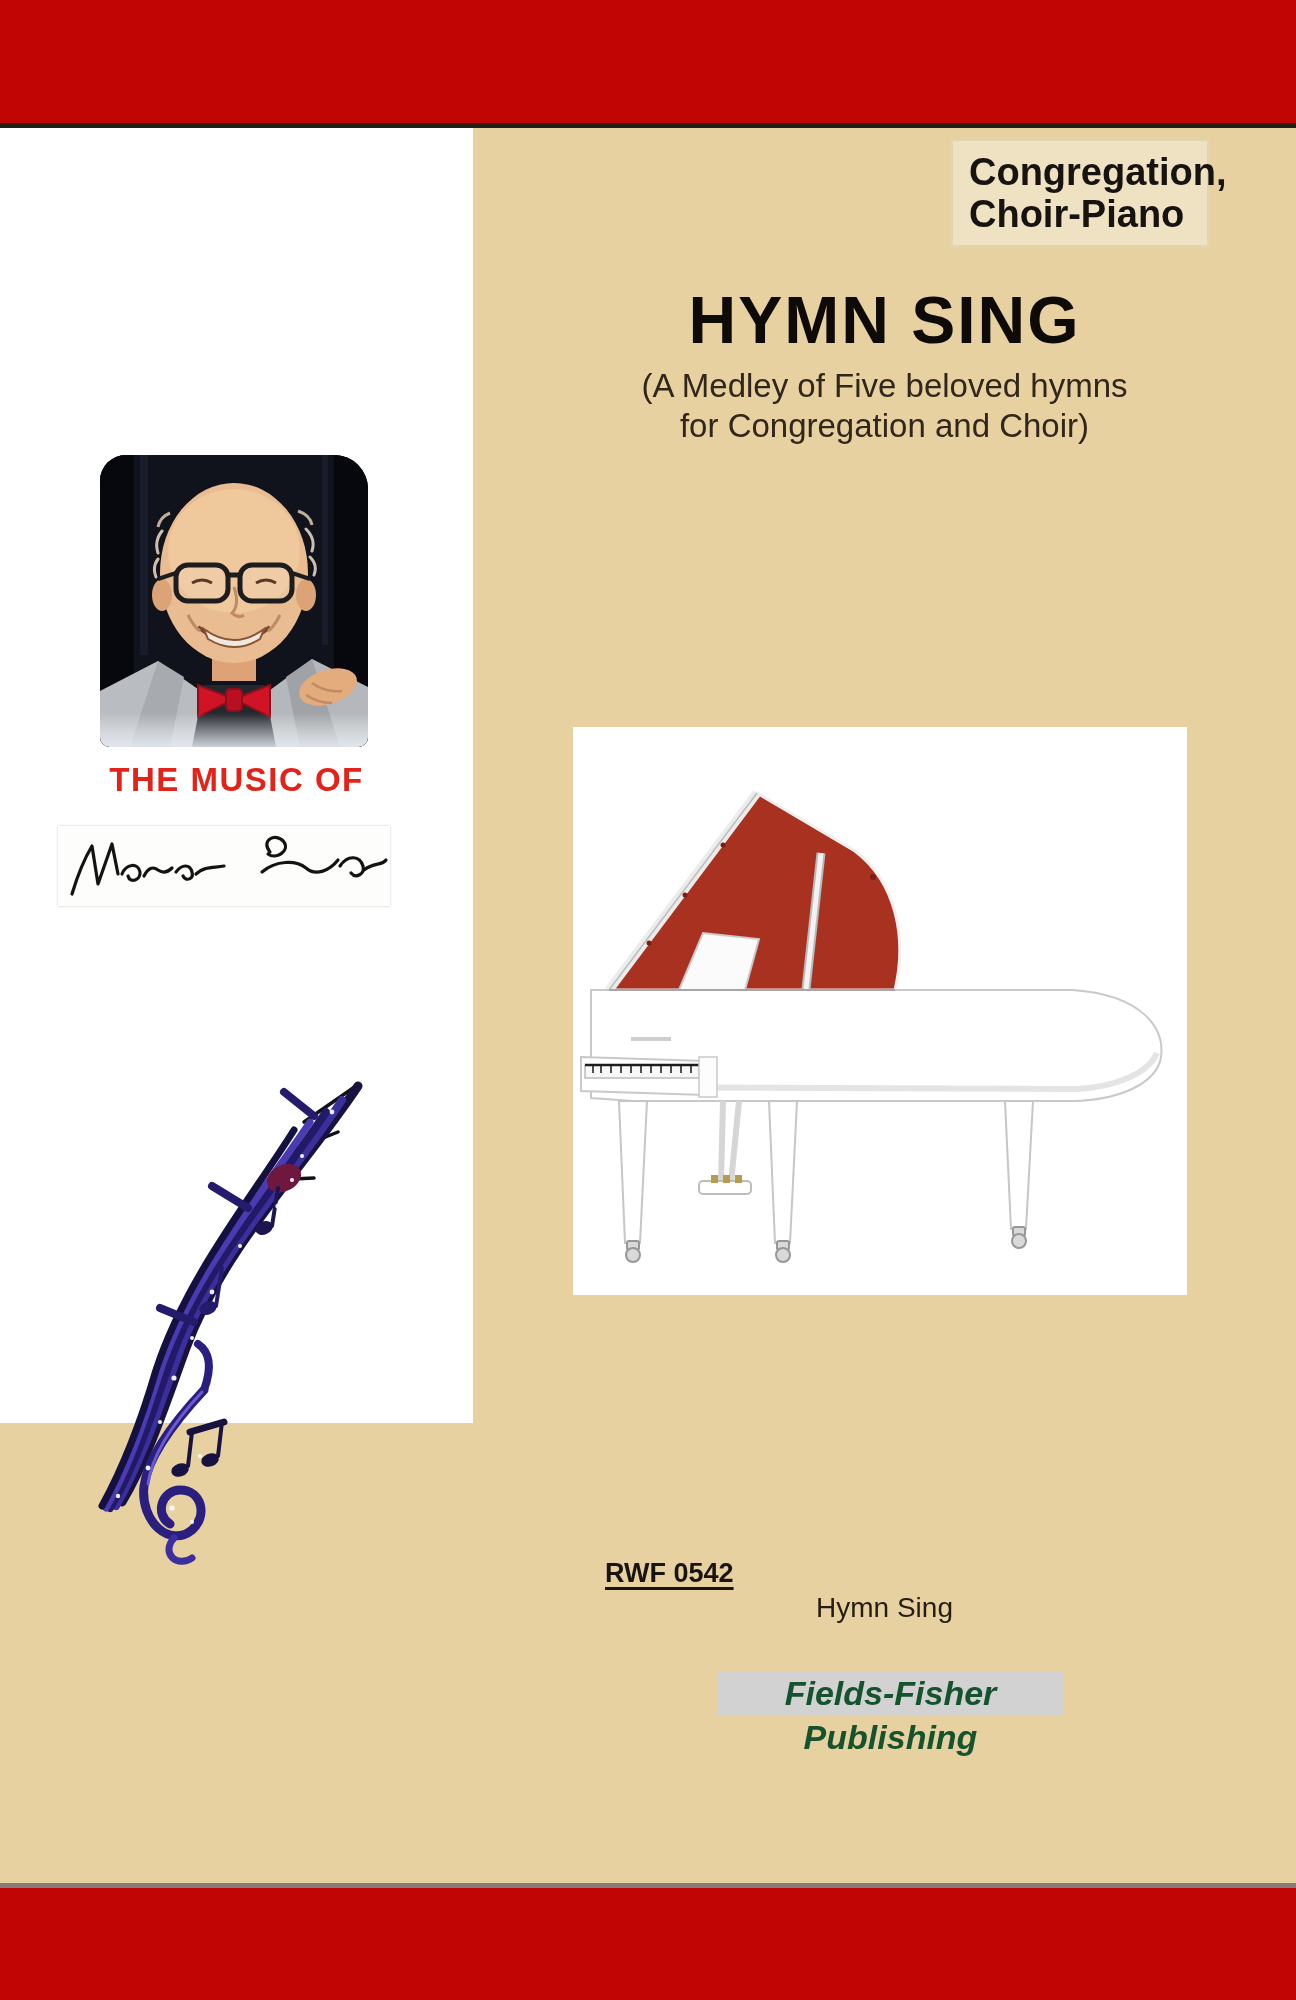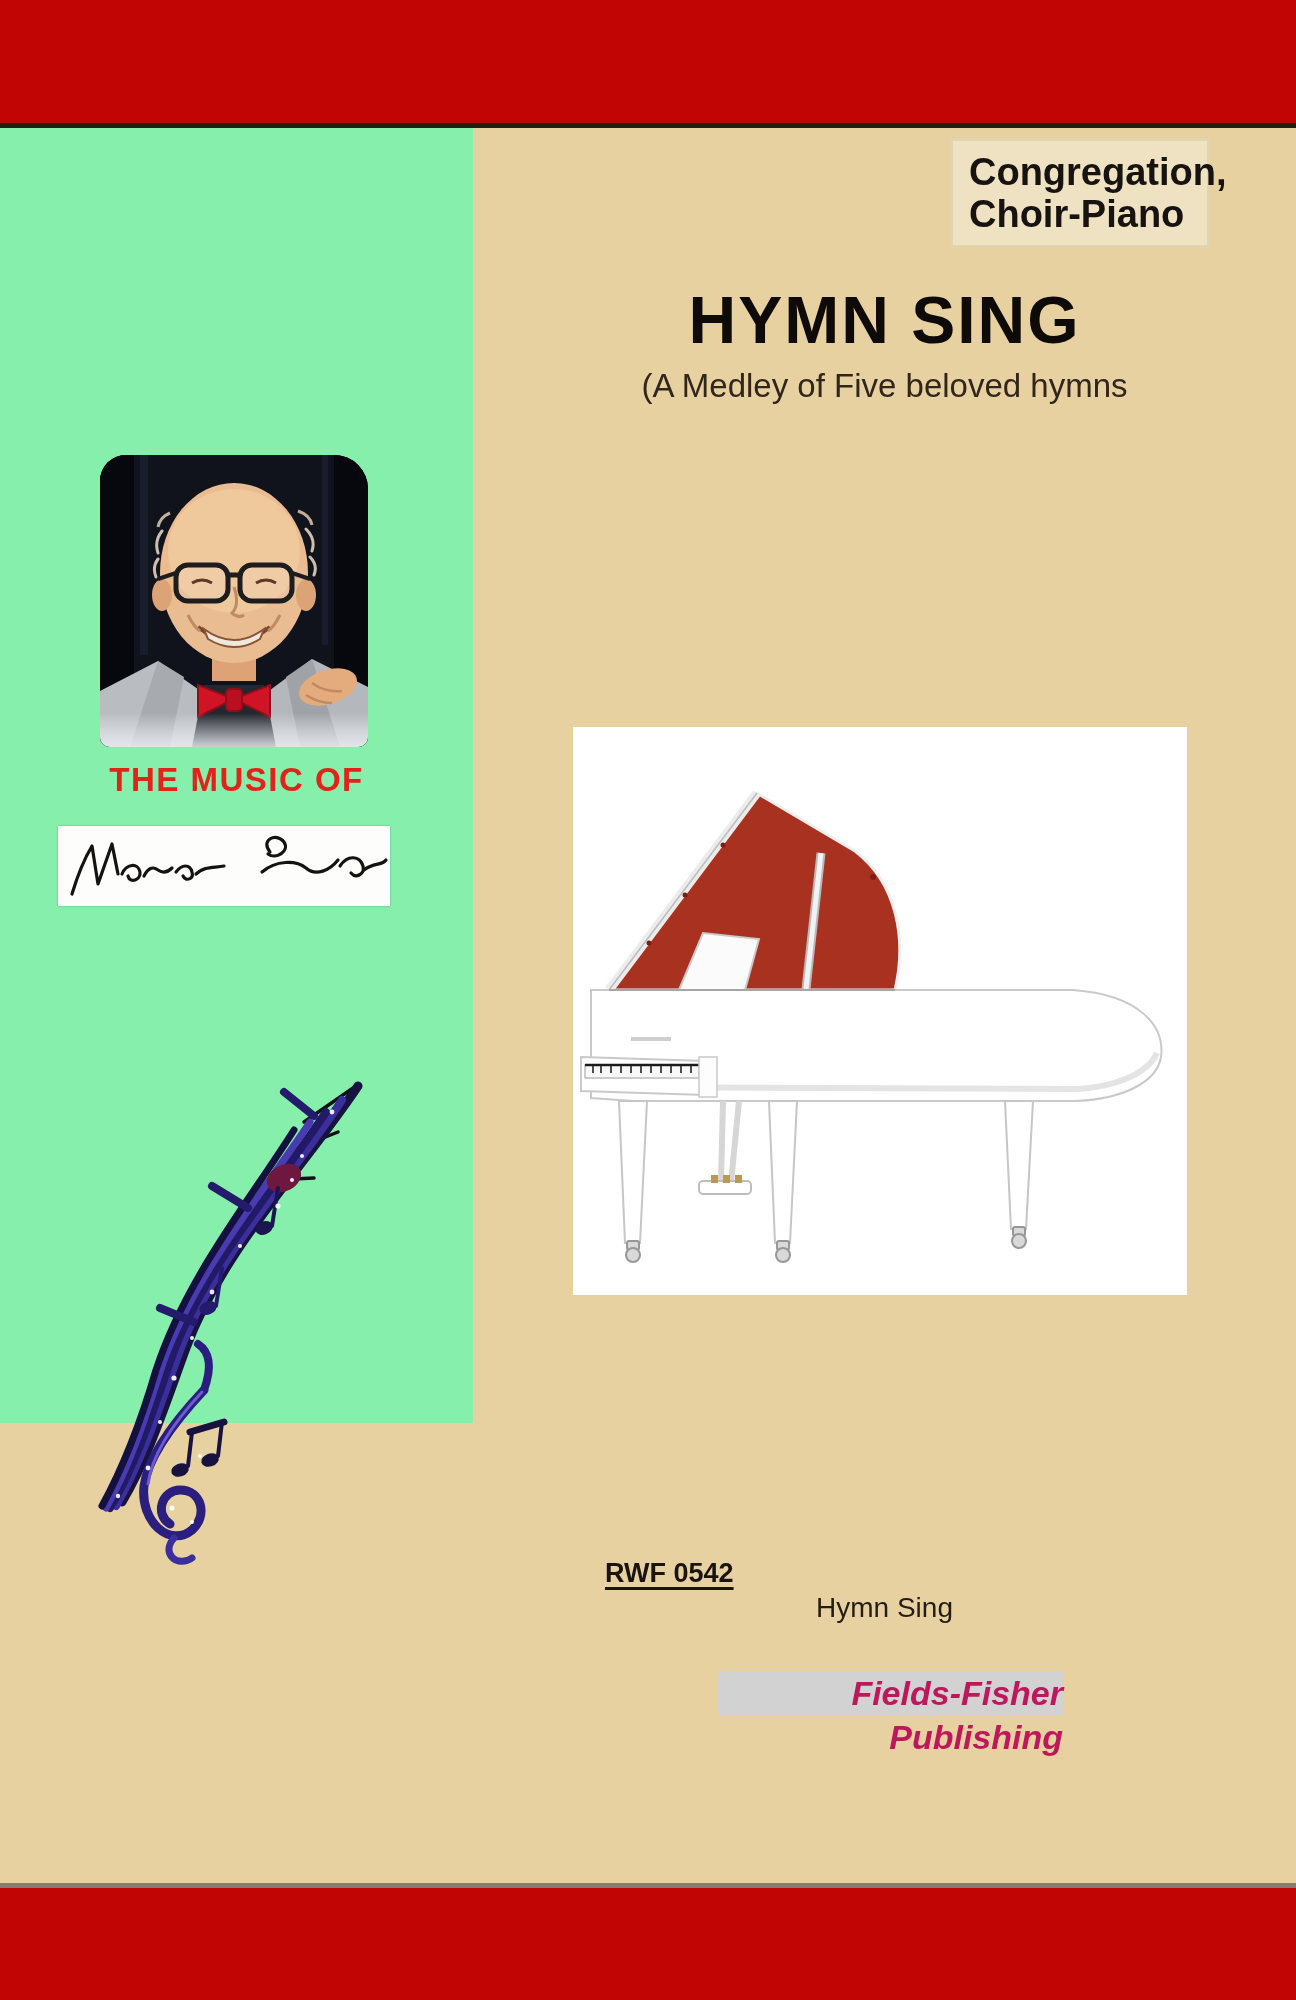--- a/index.html
+++ b/index.html
@@ -13,21 +13,21 @@
     position:absolute;left:0;top:0;width:1296px;height:123px;
     background:#c10404;border-bottom:5px solid #211d18;
   }
   .band-bottom{
     position:absolute;left:0;top:1883px;width:1296px;height:117px;
     background:#c10404;border-top:5px solid #877a7b;box-sizing:border-box;
   }
   
   .panel-blue{
     position:absolute;left:0;top:128px;width:473px;height:1295px;
-    background:#86efac;
+    background:#ffffff;
   }
   .photo{
     position:absolute;left:100px;top:327px;width:268px;height:292px;
     border-radius:26px 34px 10px 10px;overflow:hidden;
     background:#0d1016;
   }
   .music-of{
     position:absolute;left:0;top:633px;width:473px;
     text-align:center;color:#e2231a;font-size:33px;font-weight:bold;
     letter-spacing:1.5px;
@@ -63,22 +63,22 @@
     position:absolute;left:605px;top:1558px;
     font-size:27px;font-weight:bold;color:#191410;
     text-decoration:underline;text-decoration-thickness:3px;text-underline-offset:5px;
   }
   .footer-lines{
     position:absolute;left:473px;top:1592px;width:823px;
     text-align:center;font-size:28px;line-height:31px;color:#251d13;
   }
   .publisher{
     position:absolute;left:718px;top:1671px;width:345px;height:44px;
-    background:#d2d2d2;text-align:right;line-height:44px;
-    font-size:34px;font-weight:bold;font-style:italic;color:#be185d;
+    background:#d2d2d2;text-align:center;line-height:44px;
+    font-size:34px;font-weight:bold;font-style:italic;color:#14532d;
   }
 </style>
 </head>
 <body>
 
 <div class="page">
 
   <div class="band-top"></div>
 
   <div class="panel-blue">
@@ -211,20 +211,21 @@
   </div>
 
   <div class="badge">
     <div>Congregation,</div>
     <div>Choir-Piano</div>
   </div>
 
   <div class="title">HYMN SING</div>
   <div class="subtitle">
     <div>(A Medley of Five beloved hymns</div>
+    <div>for Congregation and Choir)</div>
   </div>
 
   <div class="piano-box">
     <svg width="614" height="568" viewBox="0 0 614 568" xmlns="http://www.w3.org/2000/svg">
 
       <path d="M184,66 L36,263 L322,263 C334,212 324,156 282,124 Z" fill="#a93120" stroke="#efefef" stroke-width="3"></path>
       <path d="M184,66 L36,263" stroke="#ececec" stroke-width="9"></path>
       <path d="M184,66 L36,263" stroke="#bdbdbd" stroke-width="1.5"></path>
       <circle cx="150" cy="118" r="2.5" fill="#7a1f12"></circle>
       <circle cx="112" cy="168" r="2.5" fill="#7a1f12"></circle>

